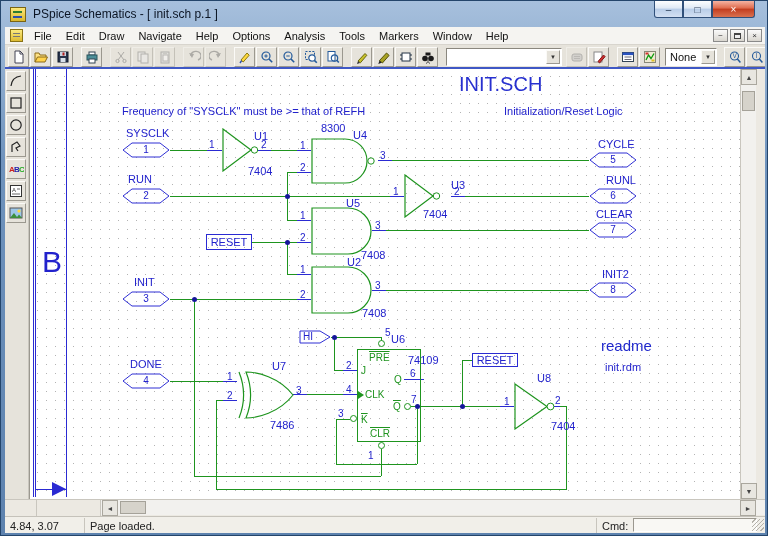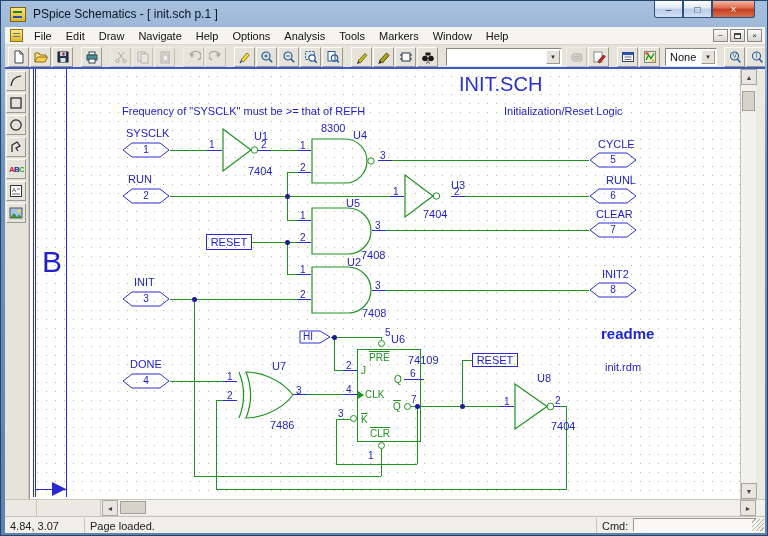--- a/index.html
+++ b/index.html
@@ -52,21 +52,21 @@
 .port .num{position:absolute;left:0;top:2px;width:48px;text-align:center;font-size:10px;color:#2222cc}
 .nlbox{position:absolute;border:1px solid #2a2ad2;color:#2222cc;font-size:11px;display:flex;align-items:center;justify-content:center;background:transparent}
 .ffbox{position:absolute;left:327px;top:280px;width:64px;height:93px;border:1px solid #1e941e}
 .ov{text-decoration:overline}
 .clktri{position:absolute;left:0;top:41px;width:0;height:0;border-top:4px solid transparent;border-bottom:4px solid transparent;border-left:6px solid #1e941e}
 .sheetv{position:absolute;width:1px;background:#2a2ad2}
 .rowB{position:absolute;left:12px;top:176px;font-size:30px;color:#2222cc}
 .barrow{position:absolute;left:22px;top:413px;width:0;height:0;border-top:7px solid transparent;border-bottom:7px solid transparent;border-left:14px solid #2a2ad2}
 .title-big{position:absolute;left:429px;top:4px;font-size:20px;color:#2730cf}
 .note{position:absolute;font-size:11px;color:#2222cc;white-space:nowrap}
-.readme1{position:absolute;left:571px;top:256px;font-size:15px;font-weight:bold;color:#2028cc}
+.readme1{position:absolute;left:571px;top:268px;font-size:15px;font-weight:normal;color:#2028cc}
 .readme2{position:absolute;left:575px;top:292px;font-size:11px;color:#2222cc}
 
 .vscroll{position:absolute;left:735px;top:42px;width:16px;height:430px;background:#f2f1ee;border-left:1px solid #c9c6be}
 .sbtn{position:absolute;left:0;width:16px;height:16px;background:#e8e6e0;border:1px solid #aaa79e;display:flex;align-items:center;justify-content:center;font-size:7px;color:#444}
 .thumb{position:absolute;background:#d6d3cb;border:1px solid #a5a299}
 .hrow{position:absolute;left:0;top:472px;width:760px;height:16px;background:#f2f1ee;border-top:1px solid #c9c6be}
 .statusbar{position:absolute;left:0;top:489px;width:760px;height:17px;background:#f1efe9;border-top:1px solid #c5c2ba;font-size:11px;color:#222}
 .spanel{position:absolute;top:1px;height:15px;display:flex;align-items:center;padding:0 5px;border-right:1px solid #c8c5bd}
 .cmdfield{position:absolute;left:628px;top:1px;width:124px;height:14px;background:#f9f8f4;border:1px solid;border-color:#9b988f #fff #fff #9b988f}
 .grip{position:absolute;right:1px;top:2px;width:12px;height:12px;background:repeating-linear-gradient(135deg,transparent 0 2px,#b5b2aa 2px 3px)}

